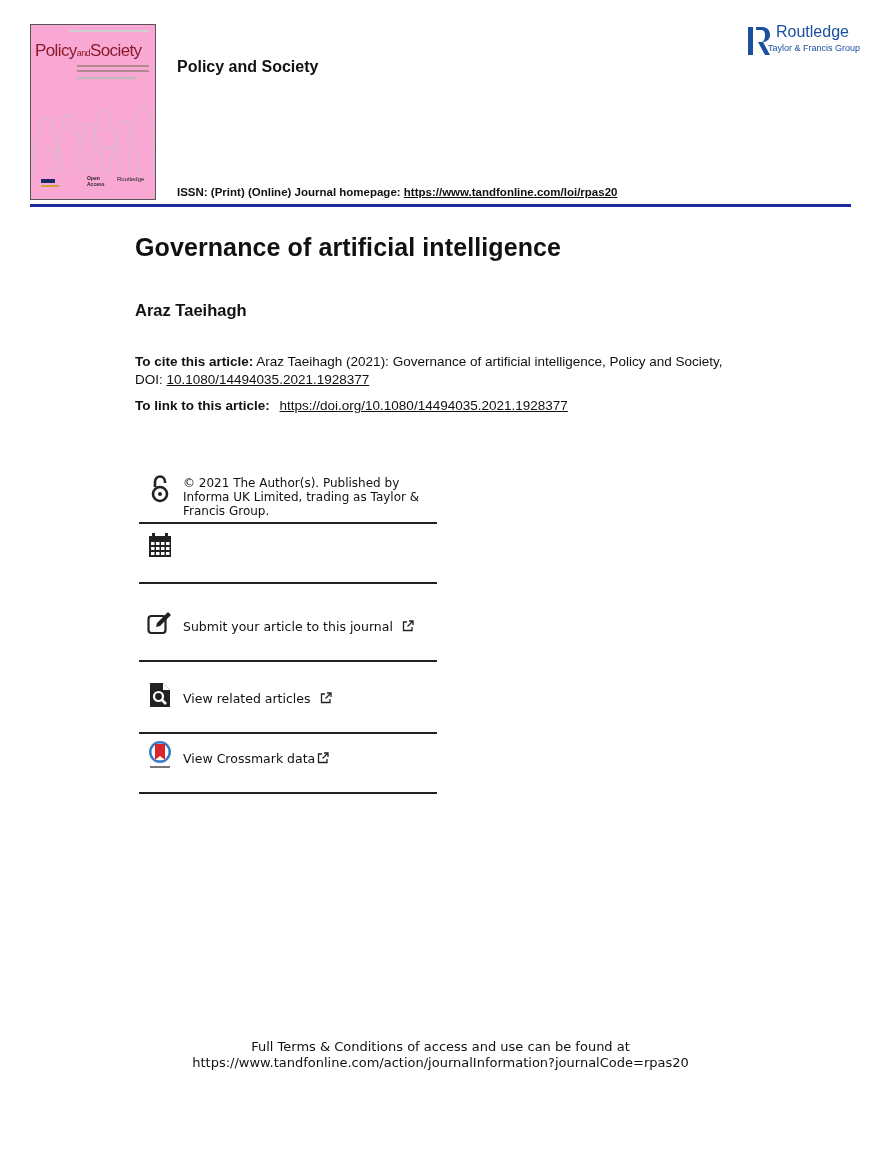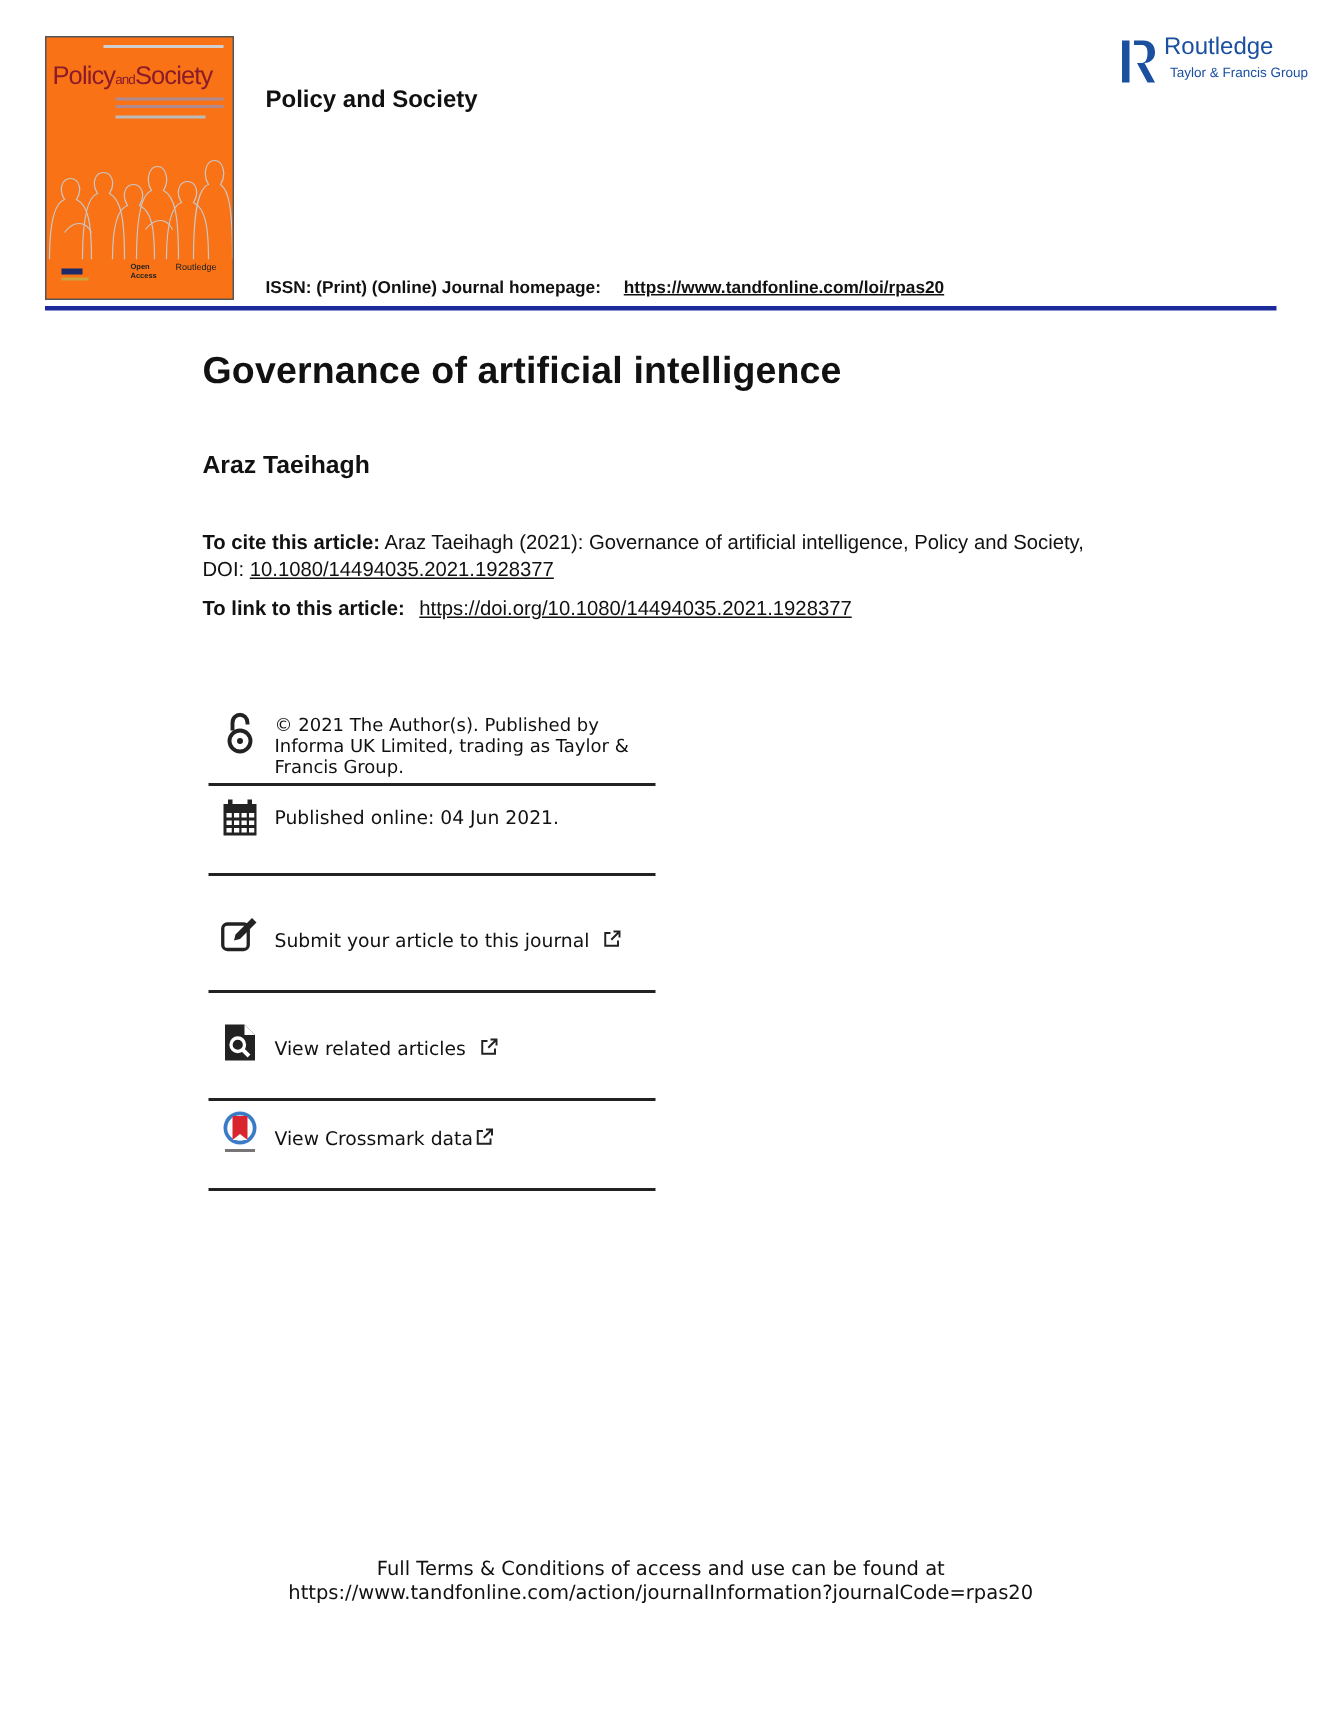--- a/index.html
+++ b/index.html
@@ -1,42 +1,42 @@
 <!DOCTYPE html>
 <html><head>
 <meta charset="utf-8">
 <style>
   html, body { margin:0; padding:0; background:#ffffff; }
   body { width:881px; height:1157px; position:relative; overflow:hidden; font-family:"DejaVu Sans", sans-serif; color:#111; }
   .abs { position:absolute; }
 
   
-  .cover { left:30px; top:24px; width:124px; height:174px; border:1px solid #555; background:#f97316; overflow:hidden; }
+  .cover { left:30px; top:24px; width:124px; height:174px; border:1px solid #555; background:#f9a8d4; overflow:hidden; }
   .cover .meta { position:absolute; left:38px; top:5px; width:80px; height:2px; background:#cfcfcf; }
   .cover .title { position:absolute; left:4px; top:16px; font-family:"Liberation Sans", sans-serif; color:#8b1a2b; font-size:17px; letter-spacing:-0.6px; white-space:nowrap; }
   .cover .title small { font-size:9px; }
   .cover .sub1, .cover .sub2 { position:absolute; left:46px; height:2px; width:72px; background:#b08a8f; }
   .cover .sub1 { top:40px; } .cover .sub2 { top:45px; }
   .cover .sub3 { position:absolute; left:46px; top:52px; height:2px; width:60px; background:#bbb; }
   .cover svg.crowd { position:absolute; left:0; top:60px; }
   .cover .foot { position:absolute; bottom:6px; left:0; width:100%; height:18px; }
   .cover .f1 { position:absolute; left:10px; top:4px; width:14px; height:4px; background:#1a2a6b; }
   .cover .f1b { position:absolute; left:10px; top:10px; width:18px; height:2px; background:#c9a33b; }
   .cover .f2 { position:absolute; left:56px; top:0px; font-size:5px; line-height:6px; color:#222; font-family:"Liberation Sans", sans-serif; font-weight:bold; }
   .cover .f3 { position:absolute; left:86px; top:1px; font-size:6px; color:#222; font-family:"Liberation Sans", sans-serif; }
 
   .journal-name { left:177px; top:58px; font-size:16px; font-weight:bold; font-family:"Liberation Sans", sans-serif; color:#111; }
 
   .publisher { left:748px; top:25px; height:34px; }
   .publisher .mark { position:absolute; left:0; top:0; width:24px; height:32px; }
   .publisher .pname { position:absolute; left:28px; top:-2px; font-size:16px; color:#1b4fa0; font-family:"Liberation Sans", sans-serif; white-space:nowrap; }
-  .publisher .pgroup { position:absolute; left:32px; top:18px; font-size:9px; color:#1b4fa0; font-family:"Liberation Sans", sans-serif; white-space:nowrap; }
+  .publisher .pgroup { position:absolute; left:20px; top:18px; font-size:9px; color:#1b4fa0; font-family:"Liberation Sans", sans-serif; white-space:nowrap; }
 
   .issn { left:177px; top:186px; font-size:11.5px; font-weight:bold; font-family:"Liberation Sans", sans-serif; white-space:nowrap; }
-  .issn a { color:#111; text-decoration:underline;margin-left:12px; }
+  .issn a { color:#111; text-decoration:underline; }
 
   .rule { left:30px; top:204px; width:821px; height:3px; background:#1b2b9c; }
 
   .article-title { left:135px; top:233px; font-size:25px; font-family:"Liberation Sans", sans-serif; color:#111; letter-spacing:0.1px;font-weight:bold; }
   .author { left:135px; top:301px; font-size:16.5px; font-weight:bold; font-family:"Liberation Sans", sans-serif; }
 
   .cite { left:135px; top:353px; width:640px; font-size:13.5px; line-height:18px; font-family:Liberation Sans, sans-serif; }
   .cite b { font-weight:bold; }
   .cite a, .link a { color:#111; text-decoration:underline; }
   .link { left:135px; top:398px; font-size:13.5px; font-family:"Liberation Sans", sans-serif; white-space:nowrap; }
@@ -146,21 +146,20 @@
             <rect x="8" y="15" width="3.5" height="3"></rect>
             <rect x="13" y="15" width="3.5" height="3"></rect>
             <rect x="18" y="15" width="3.5" height="3"></rect>
           <rect x="3" y="20" width="3.5" height="3"></rect>
             <rect x="8" y="20" width="3.5" height="3"></rect>
             <rect x="13" y="20" width="3.5" height="3"></rect>
             <rect x="18" y="20" width="3.5" height="3"></rect>
         </g>
       </svg>
     </div>
-    <div class="txt">Published online: 04 Jun 2021.</div>
   </div>
 
   <div class="info-row r3">
     <div class="ic">
       <svg width="26" height="24" viewBox="0 0 26 24">
         <rect x="1.5" y="5" width="17" height="17" rx="3" fill="none" stroke="#222" stroke-width="2.2"></rect>
         <path d="M9 16 L10 12 L21 1 L24 4 L13 15 Z" fill="#222"></path>
       </svg>
     </div>
     <div class="txt">

